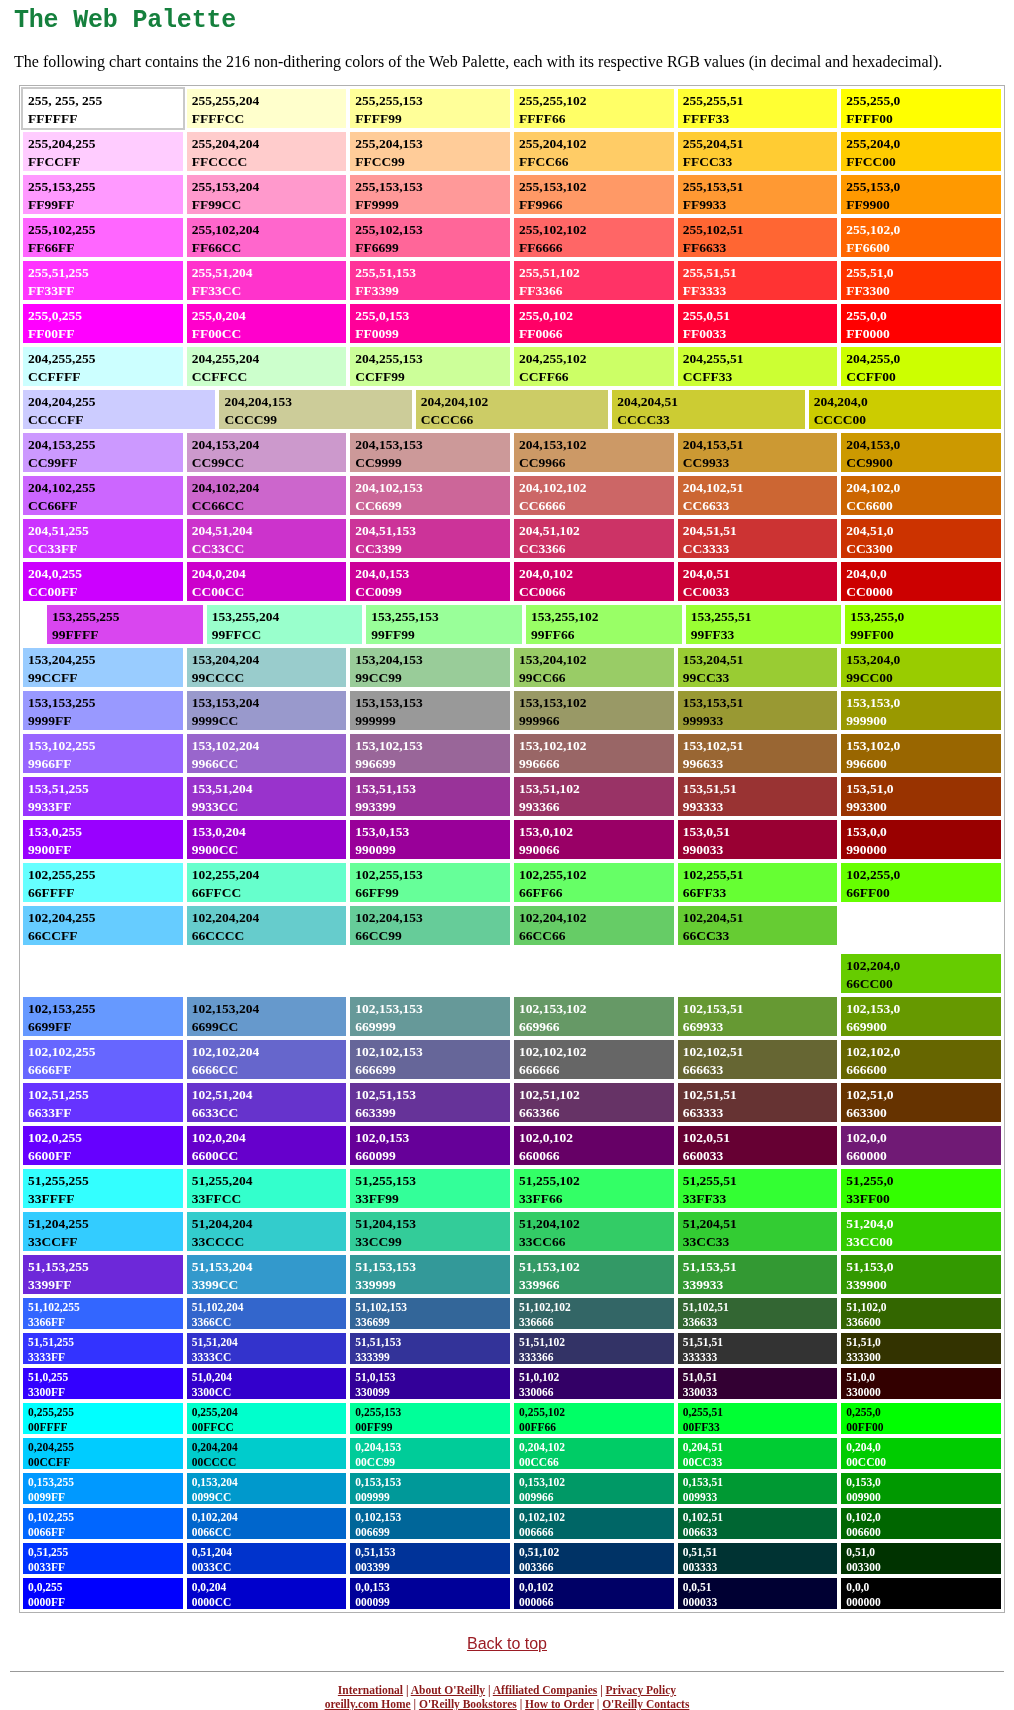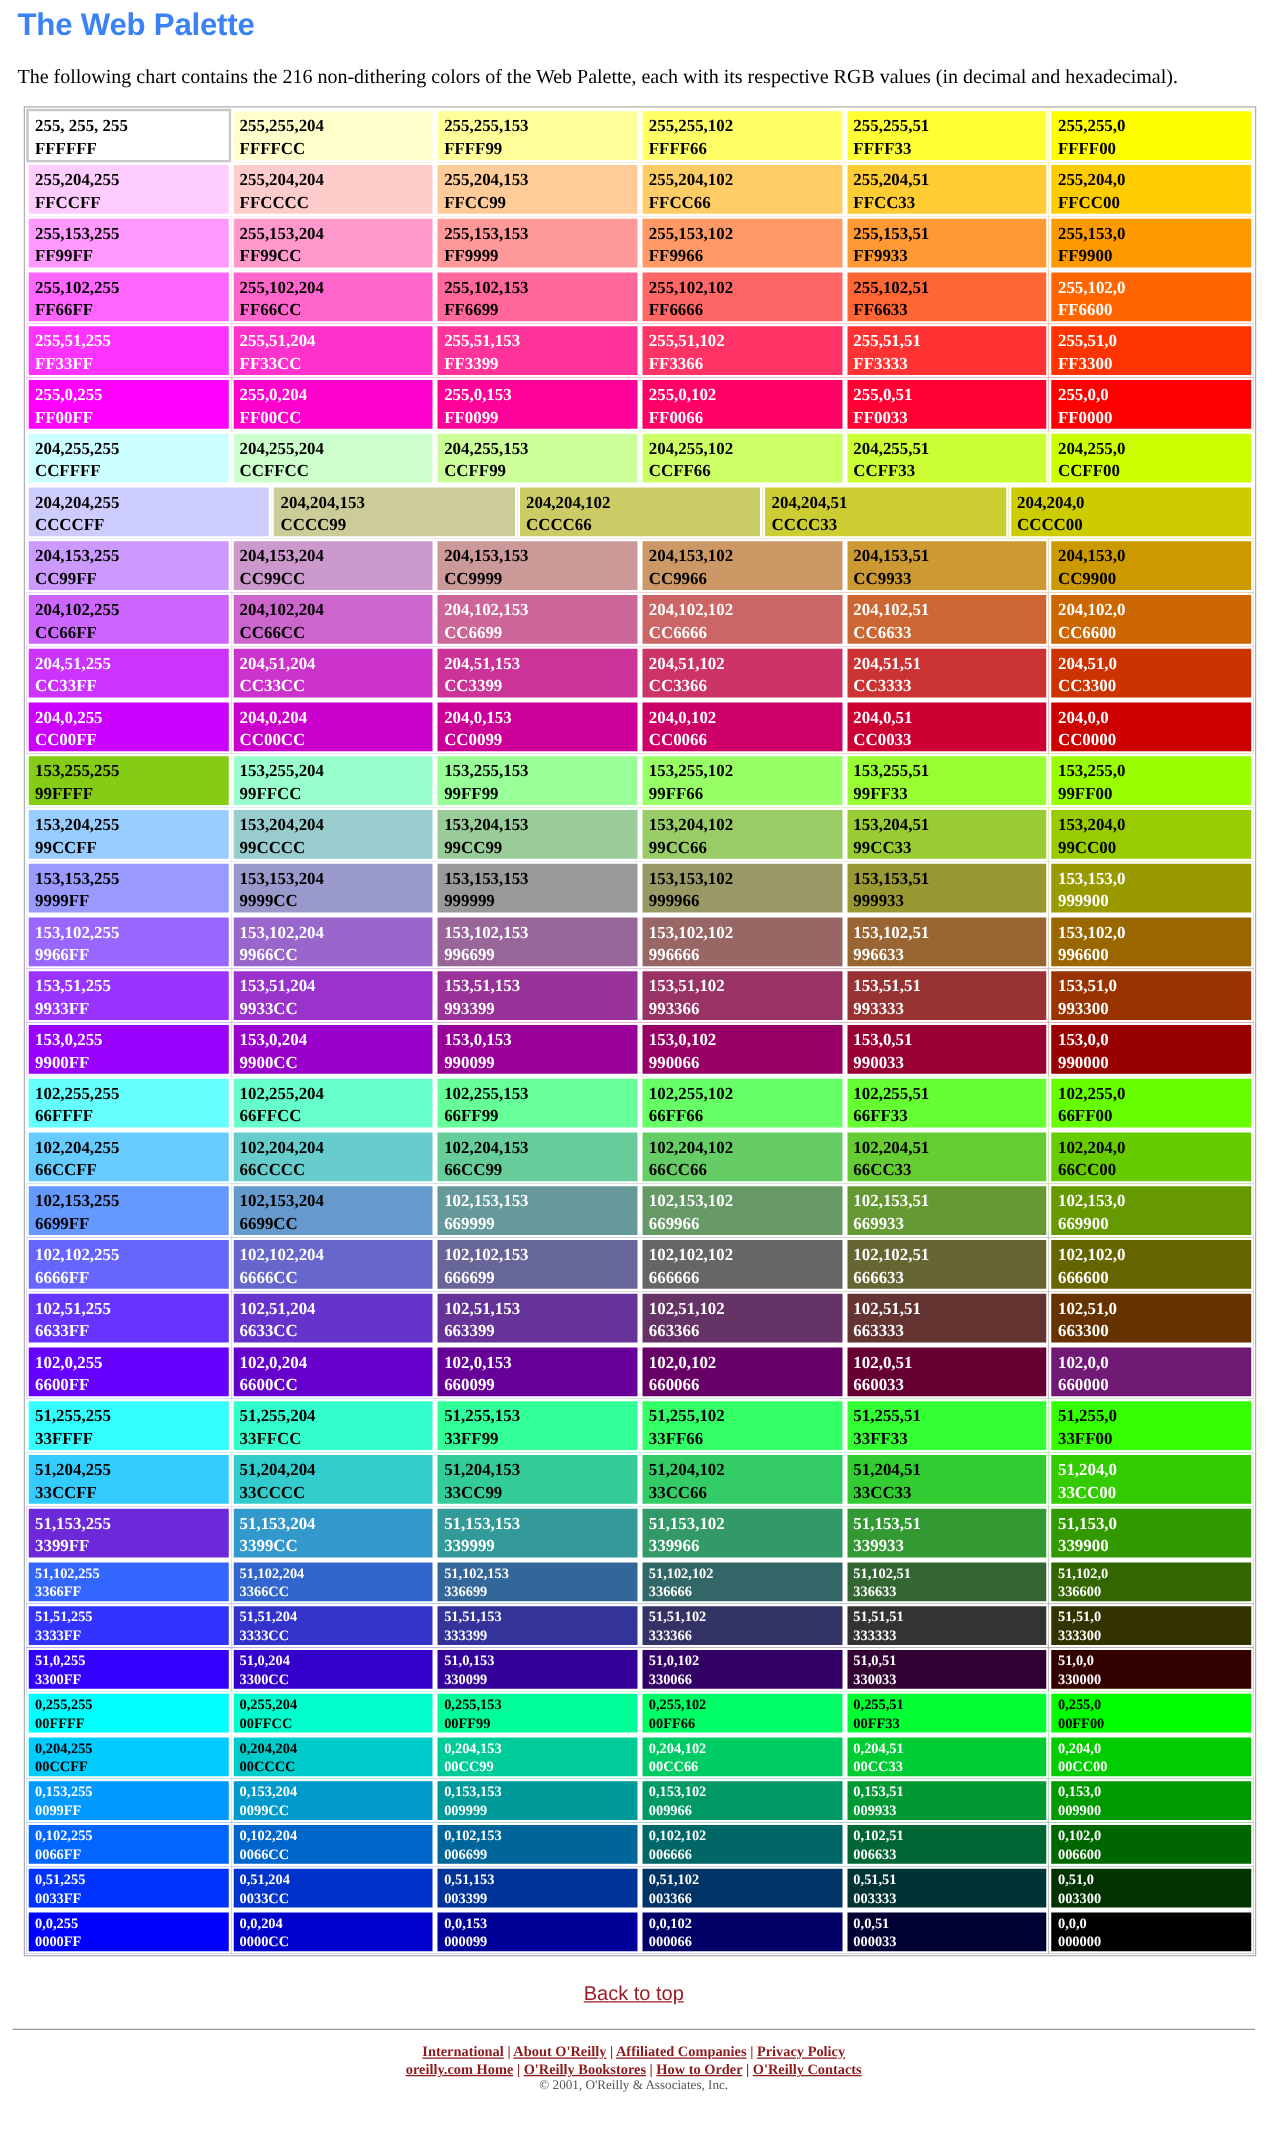--- a/index.html
+++ b/index.html
@@ -16,26 +16,26 @@
     color: #000000;
   }
 
   .page {
     padding: 0 10px 0 10px;
     box-sizing: border-box;
     width: 1014px;
   }
 
   h1.page-title {
-    font-family: Liberation Sans, sans-serif;
+    font-family: Liberation Mono, monospace;
     font-size: 25px;
     font-weight: bold;
     margin: 6px 0 0 4px;
     letter-spacing: -0.2px;
-    color: #3b82f6;
+    color: #15803d;
   }
 
   p.intro {
     font-family: "Liberation Serif", "DejaVu Serif", serif;
     font-size: 16px;
     line-height: 19px;
     margin: 17px 0 14px 4px;
     width: 965px;
     color: #000;
   }
@@ -434,21 +434,21 @@
           <div class="cell lighttext" style="background-color: rgb(204, 0, 51);">
             <span class="dec">204,0,51</span>
             <span class="hex">CC0033</span>
           </div>
           <div class="cell lighttext" style="background-color: rgb(204, 0, 0);">
             <span class="dec">204,0,0</span>
             <span class="hex">CC0000</span>
           </div>
         </div>
         <div class="prow tall">
-          <div class="cell darktext" style="background-color: #84cc16;">
+          <div class="cell darktext" style="background-color: #d946ef; margin-left: 24px;">
             <span class="dec">153,255,255</span>
             <span class="hex">99FFFF</span>
           </div>
           <div class="cell darktext" style="background-color: rgb(153, 255, 204);">
             <span class="dec">153,255,204</span>
             <span class="hex">99FFCC</span>
           </div>
           <div class="cell darktext" style="background-color: rgb(153, 255, 153);">
             <span class="dec">153,255,153</span>
             <span class="hex">99FF99</span>
@@ -636,21 +636,21 @@
             <span class="hex">66CC99</span>
           </div>
           <div class="cell darktext" style="background-color: rgb(102, 204, 102);">
             <span class="dec">102,204,102</span>
             <span class="hex">66CC66</span>
           </div>
           <div class="cell darktext" style="background-color: rgb(102, 204, 51);">
             <span class="dec">102,204,51</span>
             <span class="hex">66CC33</span>
           </div>
-          <div class="cell darktext" style="background-color: rgb(102, 204, 0);">
+          <div class="cell darktext" style="background-color: rgb(102, 204, 0); margin-top: 48px;">
             <span class="dec">102,204,0</span>
             <span class="hex">66CC00</span>
           </div>
         </div>
         <div class="prow tall">
           <div class="cell darktext" style="background-color: rgb(102, 153, 255);">
             <span class="dec">102,153,255</span>
             <span class="hex">6699FF</span>
           </div>
           <div class="cell darktext" style="background-color: rgb(102, 153, 204);">

